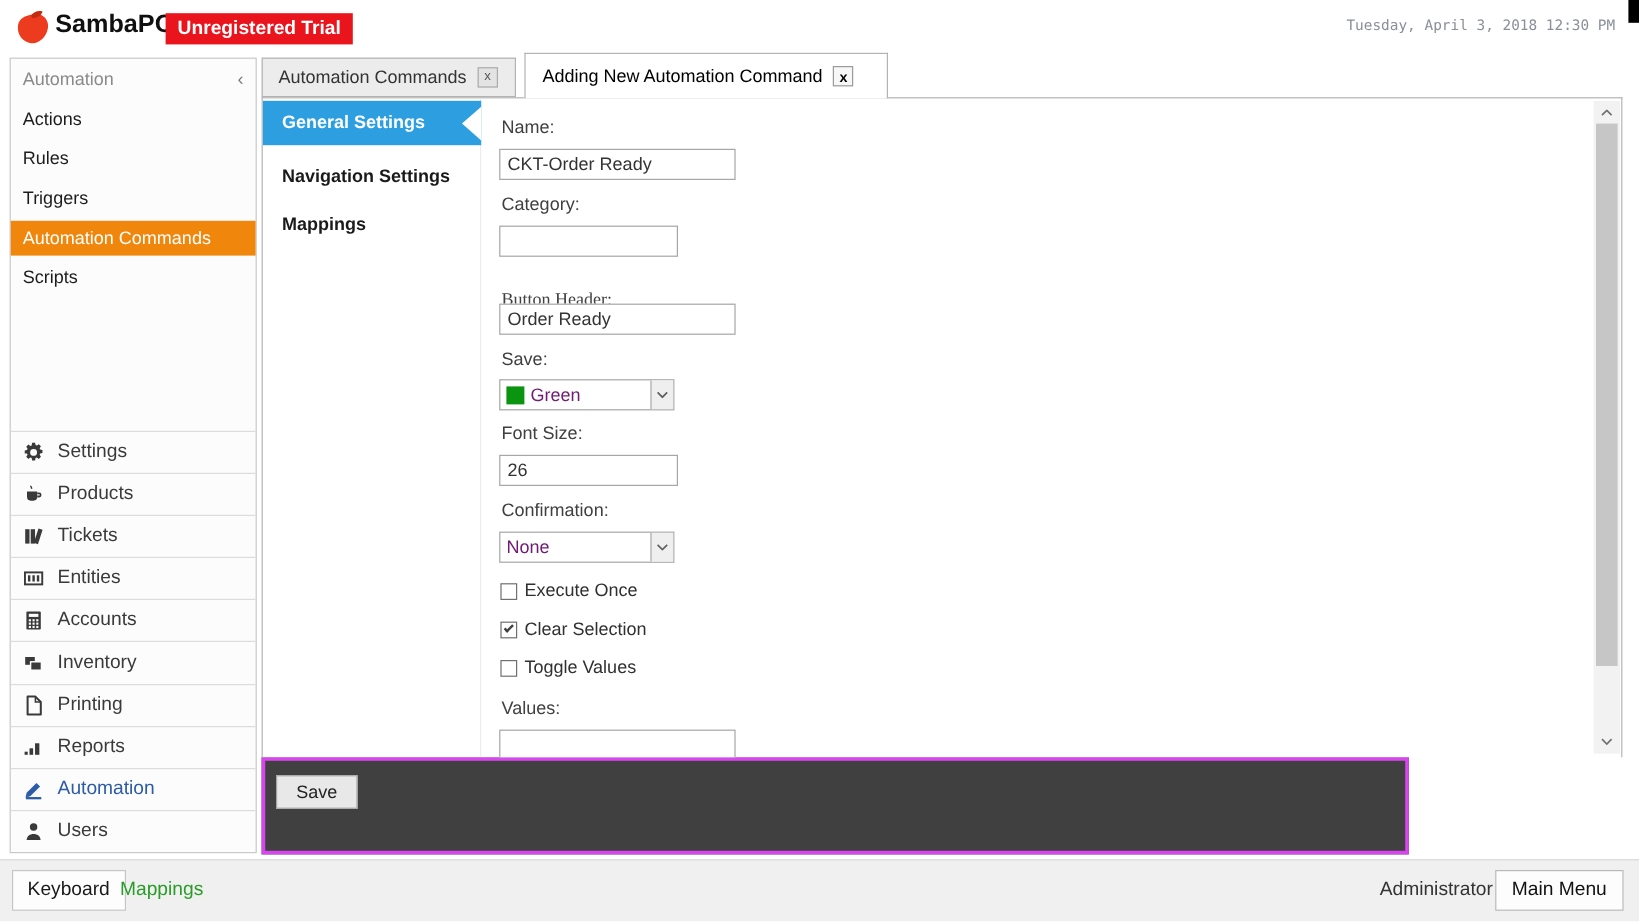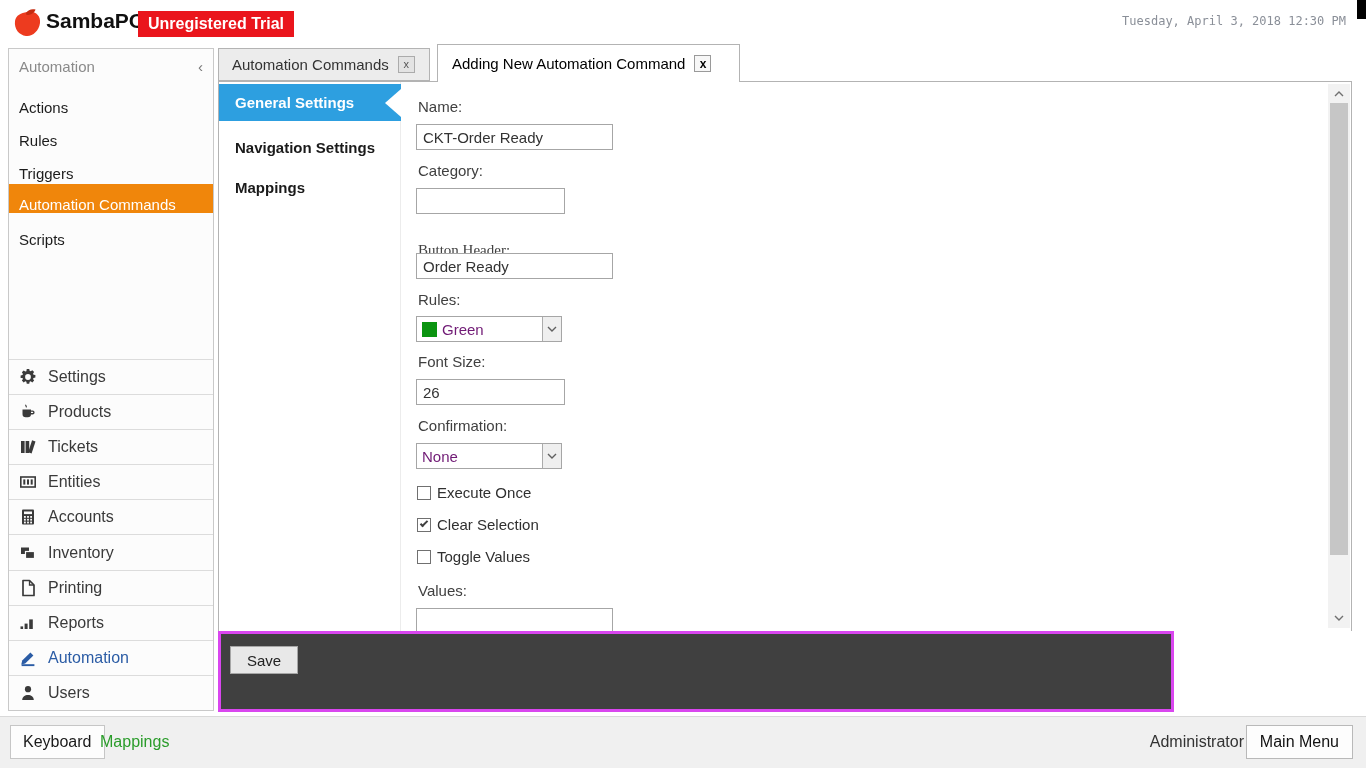--- a/index.html
+++ b/index.html
@@ -11,21 +11,21 @@
   #logo { position:absolute; left:11px; top:6px; }
   #appname { position:absolute; left:46px; top:9px; font-size:21px; font-weight:bold; color:#101010; letter-spacing:0; }
   #trialbadge { position:absolute; left:138px; top:11px; height:26px; line-height:26px; padding:0 10px; background:#EA151C; color:#fff; font-size:16px; font-weight:bold; }
   #clock { position:absolute; right:20px; top:14px; font-family:"DejaVu Sans Mono",monospace; font-size:12px; color:#8a8f98; }
   #corner-mark { position:absolute; right:0; top:0; width:9px; height:19px; background:#000; }
 
   
   #sidebar { position:absolute; left:8px; top:48px; width:206px; height:663px; background:#fcfcfc; border:1px solid #c9c9c9; display:flex; flex-direction:column; }
   #sb-header { height:34px; padding:9px 10px 0 10px; color:#8a8a8a; font-size:15px; display:flex; justify-content:space-between; }
   #sb-collapse { color:#777; font-size:15px; cursor:default; }
-  .sb-item { height:33px; display:flex; align-items:flex-end; padding-left:10px; font-size:15px; color:#1c1c1c; }
+  .sb-item { height:33px; display:flex; align-items:center; padding-left:10px; font-size:15px; color:#1c1c1c; }
   .sb-item.selected { background:#F0860B; color:#fff; height:29px; margin:2px 0; }
   #sb-menu { position:absolute; left:0; right:0; bottom:0; top:310px; display:flex; flex-direction:column; }
   .srow { flex:1; border-top:1px solid #dcdcdc; display:flex; align-items:center; gap:11px; padding-left:10px; font-size:16px; color:#3a3a3a; }
   .srow.selected { color:#2B5CA5; }
   .sicon { width:18px; height:18px; flex:0 0 18px; display:flex; align-items:center; justify-content:center; }
 
   
   .tab { position:absolute; display:flex; align-items:center; gap:9px; font-size:15px; }
   #tab0 { left:218px; top:48px; width:212px; height:33px; background:#ececec; border:1px solid #b3b3b3; color:#333; padding:0 8px 0 13px; z-index:1; }
   #tab1 { left:437px; top:44px; width:303px; height:38px; background:#fff; border:1px solid #b3b3b3; border-bottom:none; color:#000; padding:0 8px 0 14px; z-index:3; }
@@ -244,21 +244,21 @@
 
     <div class="flabel" style="left:199px; top:16px;">Name:</div>
     <input class="finput" style="left: 197px; top: 42px; width: 197px;" value="CKT-Order Ready">
 
     <div class="flabel" style="left:199px; top:80px;">Category:</div>
     <input class="finput" style="left: 197px; top: 106px; width: 149px;" value="">
 
     <div class="flabel" style="left:199px; top:160px;font-family:Liberation Serif, serif;">Button Header:</div>
     <input class="finput" style="left: 197px; top: 171px; width: 197px;" value="Order Ready">
 
-    <div class="flabel" style="left:199px; top:209px;">Rules:</div>
+    <div class="flabel" style="left:199px; top:209px;">Save:</div>
     <div class="dropdown" style="left:197px; top:234px;">
       <span class="dd-text">
           <span class="swatch" style="background: rgb(11, 148, 16);"></span>
           <span>Green</span>
         </span>
       <span class="dd-btn">
           <svg width="10" height="6" viewBox="0 0 10 6">
             <path d="M1 1l4 4 4-4" stroke="#606060" stroke-width="1.4" fill="none"></path>
           </svg>
         </span>

